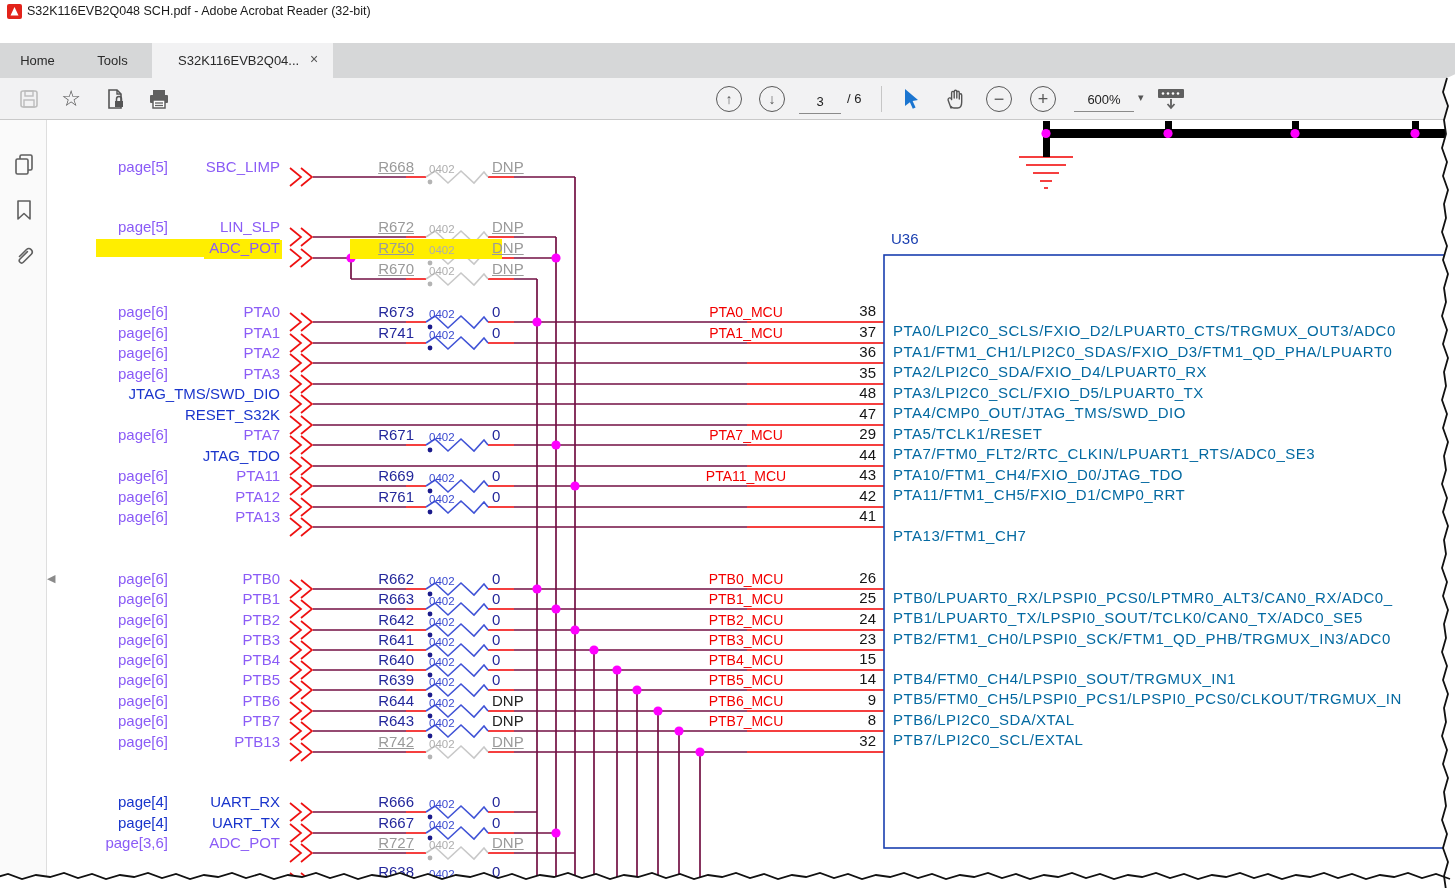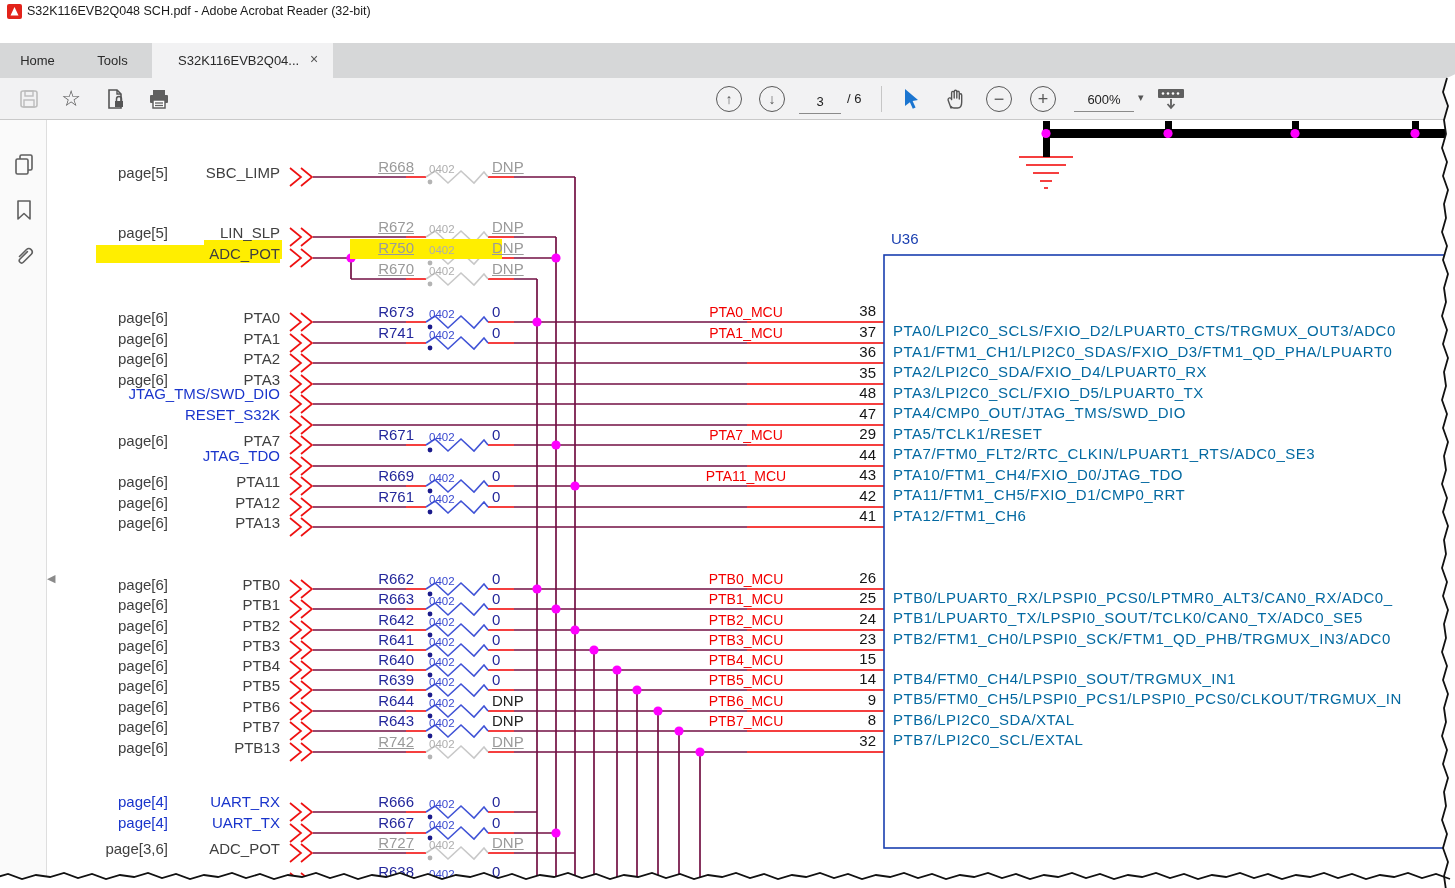--- a/index.html
+++ b/index.html
@@ -40,21 +40,21 @@
   .hlrect{position:absolute;background:#ffee00;z-index:2;}
   .slab{position:absolute;z-index:3;white-space:nowrap;font-size:15px;height:18px;line-height:18px;}
   .pg{left:82px;width:86px;text-align:right;}
   .nt{left:96px;width:184px;text-align:right;}
   .rref{left:352px;width:62px;text-align:right;}
   .rsz{left:429px;width:44px;font-size:11.5px;text-align:left;}
   .rval{left:492px;width:56px;text-align:left;}
   .mcu{left:690px;width:112px;text-align:center;font-size:14px;color:#f20000;}
   .pin{left:834px;width:42px;text-align:right;color:#141414;}
   .fn{left:893px;width:556px;color:#0369a1;letter-spacing:0.5px;overflow:hidden;}
-  .t-red{color:#404040;margin-top:6px;} .t-blue{color:#1a35cc;} .t-navy{color:#23279b;}
+  .t-red{color:#8b5cf6;} .t-blue{color:#1a35cc;} .t-navy{color:#23279b;}
   .t-szb{color:#3848cf;} .t-gray{color:#9a9a9a;text-decoration:underline;} .t-szg{color:#aeaeae;} .t-blk{color:#222;}
   .hl{background:#ffee00;}
   .u36{position:absolute;left:891px;top:230px;font-size:15px;color:#1a3fb0;z-index:3;}
 </style>
 </head>
 <body>
 
 <div id="app">
 
   <div class="titlebar">
@@ -317,25 +317,25 @@
   <span class="slab mcu" style="top:467px">PTA11_MCU</span>
   <span class="slab pin" style="top:466px">43</span>
   <span class="slab fn" style="top:486px">PTA11/FTM1_CH5/FXIO_D1/CMP0_RRT</span>
 
   <span class="slab pg t-red" style="top:488px">page[6]</span>
   <span class="slab nt t-red" style="top:488px">PTA12</span>
   <span class="slab rref t-navy" style="top:488px">R761</span>
   <span class="slab rsz t-szb" style="top:490px">0402</span>
   <span class="slab rval t-navy" style="top:488px">0</span>
   <span class="slab pin" style="top:487px">42</span>
-  <span class="slab fn" style="top:507px">PTA12/FTM1_CH6</span>
 
   <span class="slab pg t-red" style="top:508px">page[6]</span>
   <span class="slab nt t-red" style="top:508px">PTA13</span>
   <span class="slab pin" style="top:507px">41</span>
+  <span class="slab fn" style="top:527px">PTA13/FTM1_CH7</span>
 
   <span class="slab pg t-red" style="top:570px">page[6]</span>
   <span class="slab nt t-red" style="top:570px">PTB0</span>
   <span class="slab rref t-navy" style="top:570px">R662</span>
   <span class="slab rsz t-szb" style="top:572px">0402</span>
   <span class="slab rval t-navy" style="top:570px">0</span>
   <span class="slab mcu" style="top:570px">PTB0_MCU</span>
   <span class="slab pin" style="top:569px">26</span>
   <span class="slab fn" style="top:589px">PTB0/LPUART0_RX/LPSPI0_PCS0/LPTMR0_ALT3/CAN0_RX/ADC0_</span>
 

